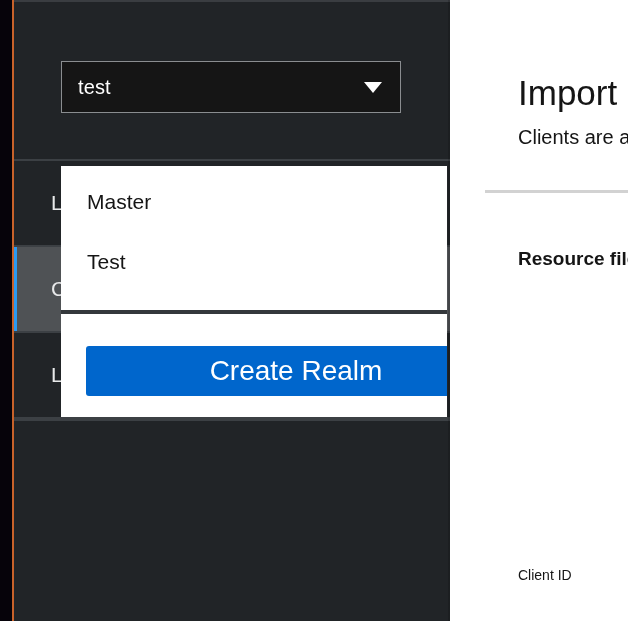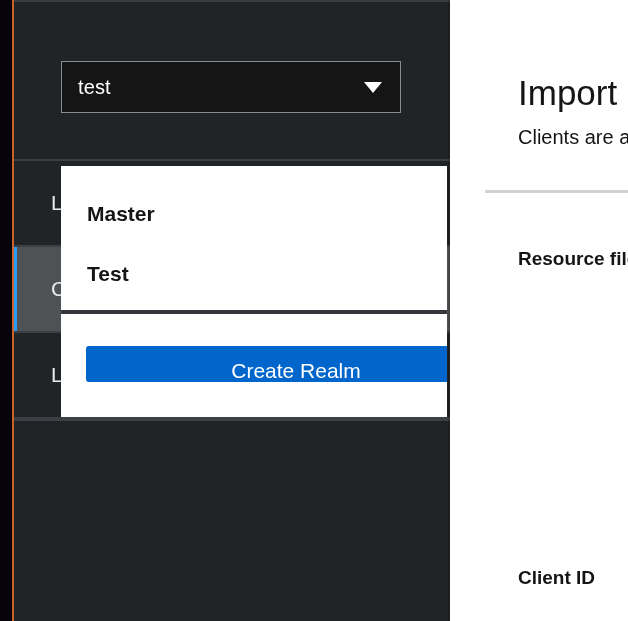--- a/index.html
+++ b/index.html
@@ -130,22 +130,21 @@
     position: absolute;
     left: 61px;
     top: 166px;
     width: 386px;
     height: 251px;
     background: #ffffff;
     z-index: 4;
     overflow: hidden;
   }
   .menu-items {
-    padding-top: 18px;
-    font-weight: bold;
+    padding-top: 6px;
   }
   .menu-item {
     height: 60px;
     display: flex;
     align-items: center;
     padding-left: 26px;
     font-size: 21px;
     color: #151515;
     cursor: pointer;
   }
@@ -161,27 +160,27 @@
     left: 0; right: 0;
     top: 148px;
     bottom: 0;
     background: #ffffff;
   }
   .create-realm-btn {
     position: absolute;
     left: 25px;
     top: 32px;
     width: 420px;
-    height: 36px;
+    height: 50px;
     background: #0066cc;
     border: none;
     border-radius: 3px;
     color: #ffffff;
     font-family: "Liberation Sans", sans-serif;
-    font-size: 21px;
+    font-size: 28px;
     cursor: pointer;
     text-align: center;
     line-height: 50px;
     padding: 0;
   }
 
   
   .content-shadow {
     position: absolute;
     left: 448px; top: 0;
@@ -228,22 +227,22 @@
     top: 248px;
     font-size: 19px;
     font-weight: bold;
     color: #151515;
     white-space: nowrap;
   }
   .field-label-clientid {
     position: absolute;
     left: 68px;
     top: 567px;
-    font-size: 19px;
-    font-weight: bold;
+    font-size: 14px;
+    font-weight: normal;
     color: #151515;
     white-space: nowrap;
   }
 </style>
 </head>
 <body>
 
 <div id="app">
 
   <div class="page-gutter"></div>

